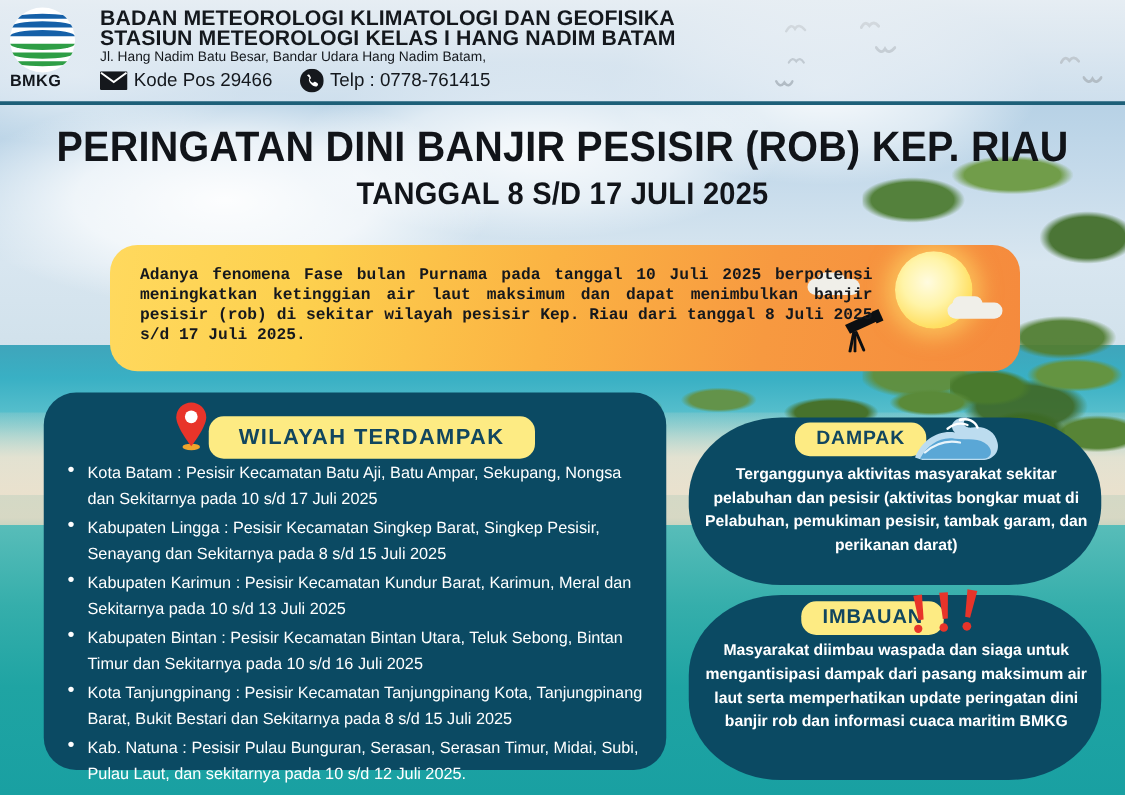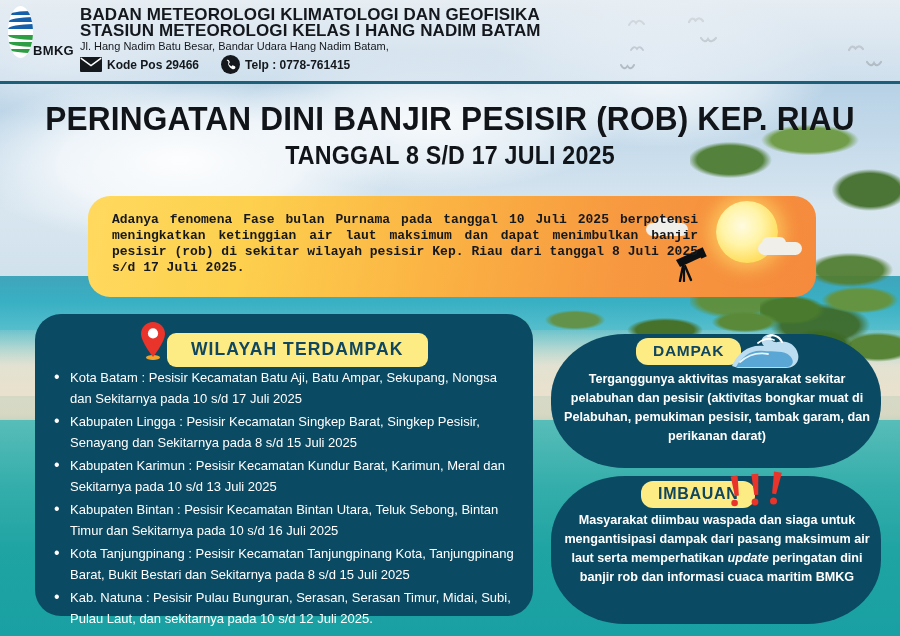--- a/index.html
+++ b/index.html
@@ -99,22 +99,22 @@
   .header-inner {
     position: absolute;
     left: 8px; top: 4px;
     display: flex;
     align-items: flex-start;
   }
 
   .logo-wrap {
     width: 66px;
     display: flex;
-    flex-direction: row;
-    align-items: flex-end;
+    flex-direction: column;
+    align-items: flex-start;
     padding-top: 2px;
   }
   .logo-circle {
     width: 52px; height: 52px;
     border-radius: 50%;
     background: #ffffff;
     overflow: hidden;
     position: relative;
   }
   .logo-stripe { position: absolute; left: 0; width: 52px; }
@@ -133,21 +133,21 @@
     font-size: 11px; font-weight: normal; color: #14181d;
     line-height: 15px; white-space: nowrap;
   }
   .contact-row {
     display: flex; align-items: center; gap: 6px;
     margin-top: 1px;
   }
   .contact-item { display: flex; align-items: center; gap: 5px; }
   .contact-item.second { margin-left: 16px; }
   .contact-text {
-    font-size: 12px; font-weight: bold; color: #14181d;
+    font-size: 15px; font-weight: normal; color: #14181d;
     white-space: nowrap;
   }
   .env-icon { width: 22px; height: 15px; display: block; }
   .phone-icon { width: 19px; height: 19px; display: block; }
 
   
   .bird { position: absolute; display: block; }
 
   
   .title-block {
@@ -245,21 +245,20 @@
     display: inline-block;
     white-space: nowrap;
   }
   .pill-wilayah {
     position: absolute;
     left: 167px; top: 333px;
     padding: 6px 24px 7px;
     font-size: 17.5px;
     letter-spacing: 1.1px;
     z-index: 5;
-    border-radius: 9px;
   }
   .pin-icon { position: absolute; left: 140px; top: 321px; z-index: 6; }
 
   .pill-dampak {
     position: absolute;
     left: 636px; top: 338px;
     padding: 4px 17px 5px;
     font-size: 15.5px;
     letter-spacing: .7px;
     z-index: 5;
@@ -305,21 +304,21 @@
     position: absolute;
     color: #ffffff;
     font-size: 12.6px;
     font-weight: bold;
     line-height: 19px;
     text-align: center;
     z-index: 4;
   }
   .body-dampak { left: 562px; top: 370px; width: 310px; }
   .body-imbauan { left: 560px; top: 511px; width: 314px; }
-  .ital { font-style: italic; }
+  .ital { }
 </style>
 </head>
 <body>
 
 <div class="poster">
 
   <div class="bg-sky"></div>
   <div class="bg-ocean"></div>
   <div class="bg-sand"></div>
   <div class="bg-lagoon"></div>

